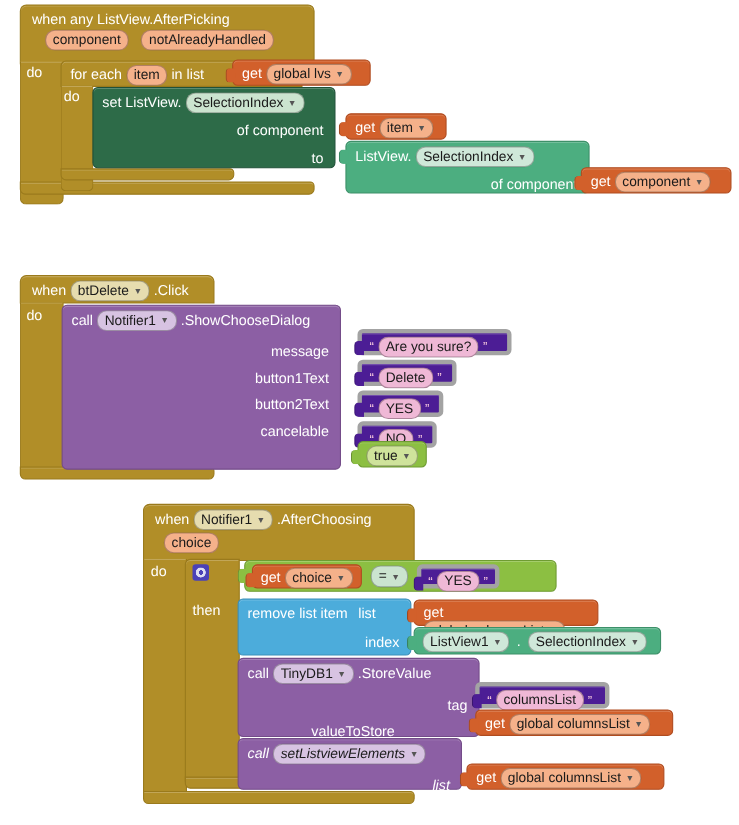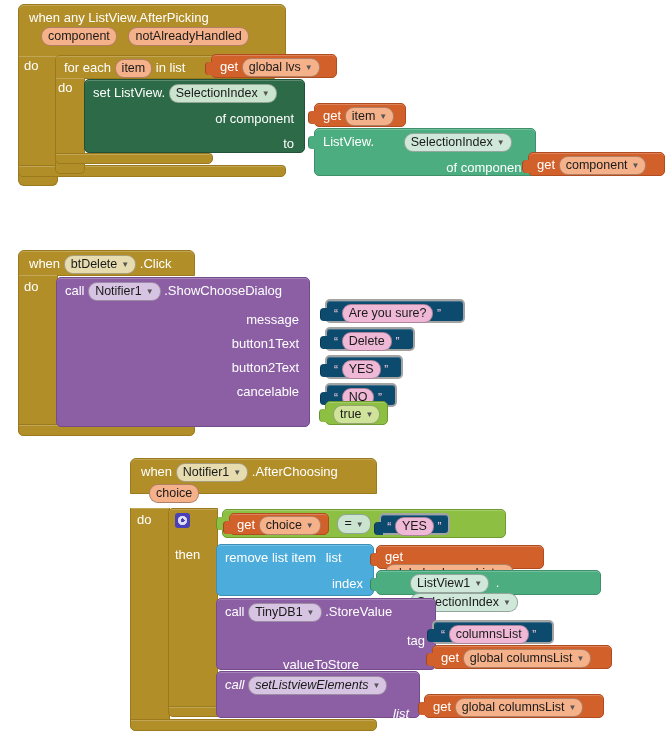--- a/index.html
+++ b/index.html
@@ -28,21 +28,21 @@
   .evt-params { padding: 0 10px 4px 22px; white-space: nowrap; }
 
   .do-label { color: #ffffff; }
 
   
   .b-green-dark { background: #2D6B48; border: 1px solid #215139; }
   .b-green-mid  { background: #4CAE80; border: 1px solid #3D9069; }
   .b-green-lt   { background: #8CBF42; border: 1px solid #6F9C32; }
   .b-orange     { background: #D2602B; border: 1px solid #B04C20; }
   .b-purple     { background: #8C5FA4; border: 1px solid #744C89; }
-  .b-magenta    { background: #0c4a6e; border: 2px solid #a3a3a3; }
+  .b-magenta    { background: #4c1d95; border: 4px solid #a3a3a3; }
   .b-blue       { background: #4CACDB; border: 1px solid #3B8FB9; }
 
   .body {
     border-radius: 5px;
     box-shadow: inset 0 1px 0 rgba(255,255,255,.22);
     color: #ffffff;
     box-sizing: border-box;
   }
 
   .row { white-space: nowrap; line-height: 17px; }
@@ -55,21 +55,21 @@
     border-radius: 9px;
     font-size: 12.5px;
     line-height: 15px;
     color: #1a1a1a;
     vertical-align: middle;
     border: 1px solid rgba(0,0,0,.28);
   }
   .f-gold    { background: #E6DCAF; }
   .f-orange  { background: #F5B18A; }
   .f-greenlt { background: #CBE4CF; }
-  .f-greenmid{ background: #CFE8D9; margin-left: 26px; }
+  .f-greenmid{ background: #CFE8D9; }
   .f-purple  { background: #D7C3E2; }
   .f-pink    { background: #EFB8D6; }
   .f-lime    { background: #CFE39B; }
 
   .caret { font-size: 8px; color: #555; margin-left: 4px; vertical-align: middle; }
   .quote { color: #F4C6DC; font-size: 12px; vertical-align: middle; }
 
   
   .plug::before {
     content: "";
@@ -225,21 +225,21 @@
 <div class="blk body b-magenta plug" style="left:325px; top:383px; width:72px; height:24px; padding:3px 7px;">
   <span class="quote">“</span>
   <span class="field f-pink">NO</span>
   <span class="quote">”</span>
 </div>
 
 <div class="blk body b-green-lt plug" style="left:325px; top:401px; width:63px; height:24px; padding:3px 7px;">
   <span class="field f-lime"><span>true</span><span class="caret">▼</span></span>
 </div>
 
-<div class="blk evt" style="left:130px; top:458px; width:247px; height:36px; border-radius:6px 6px 0 0;">
+<div class="blk evt" style="left:130px; top:458px; width:247px; height:52px; border-radius:6px 6px 0 0;">
   <div class="row" style="padding:4px 10px 2px 10px">
     <span class="lbl">when</span>
     <span class="field f-gold"><span>Notifier1</span><span class="caret">▼</span></span>
     <span class="lbl">.AfterChoosing</span>
   </div>
   <div class="row" style="padding:0 10px 0 18px">
     <span class="field f-orange">choice</span>
   </div>
 </div>
 <div class="blk evt" style="left:130px; top:508px; width:40px; height:222px; border-radius:0 0 6px 6px; border-top:none;"></div>

